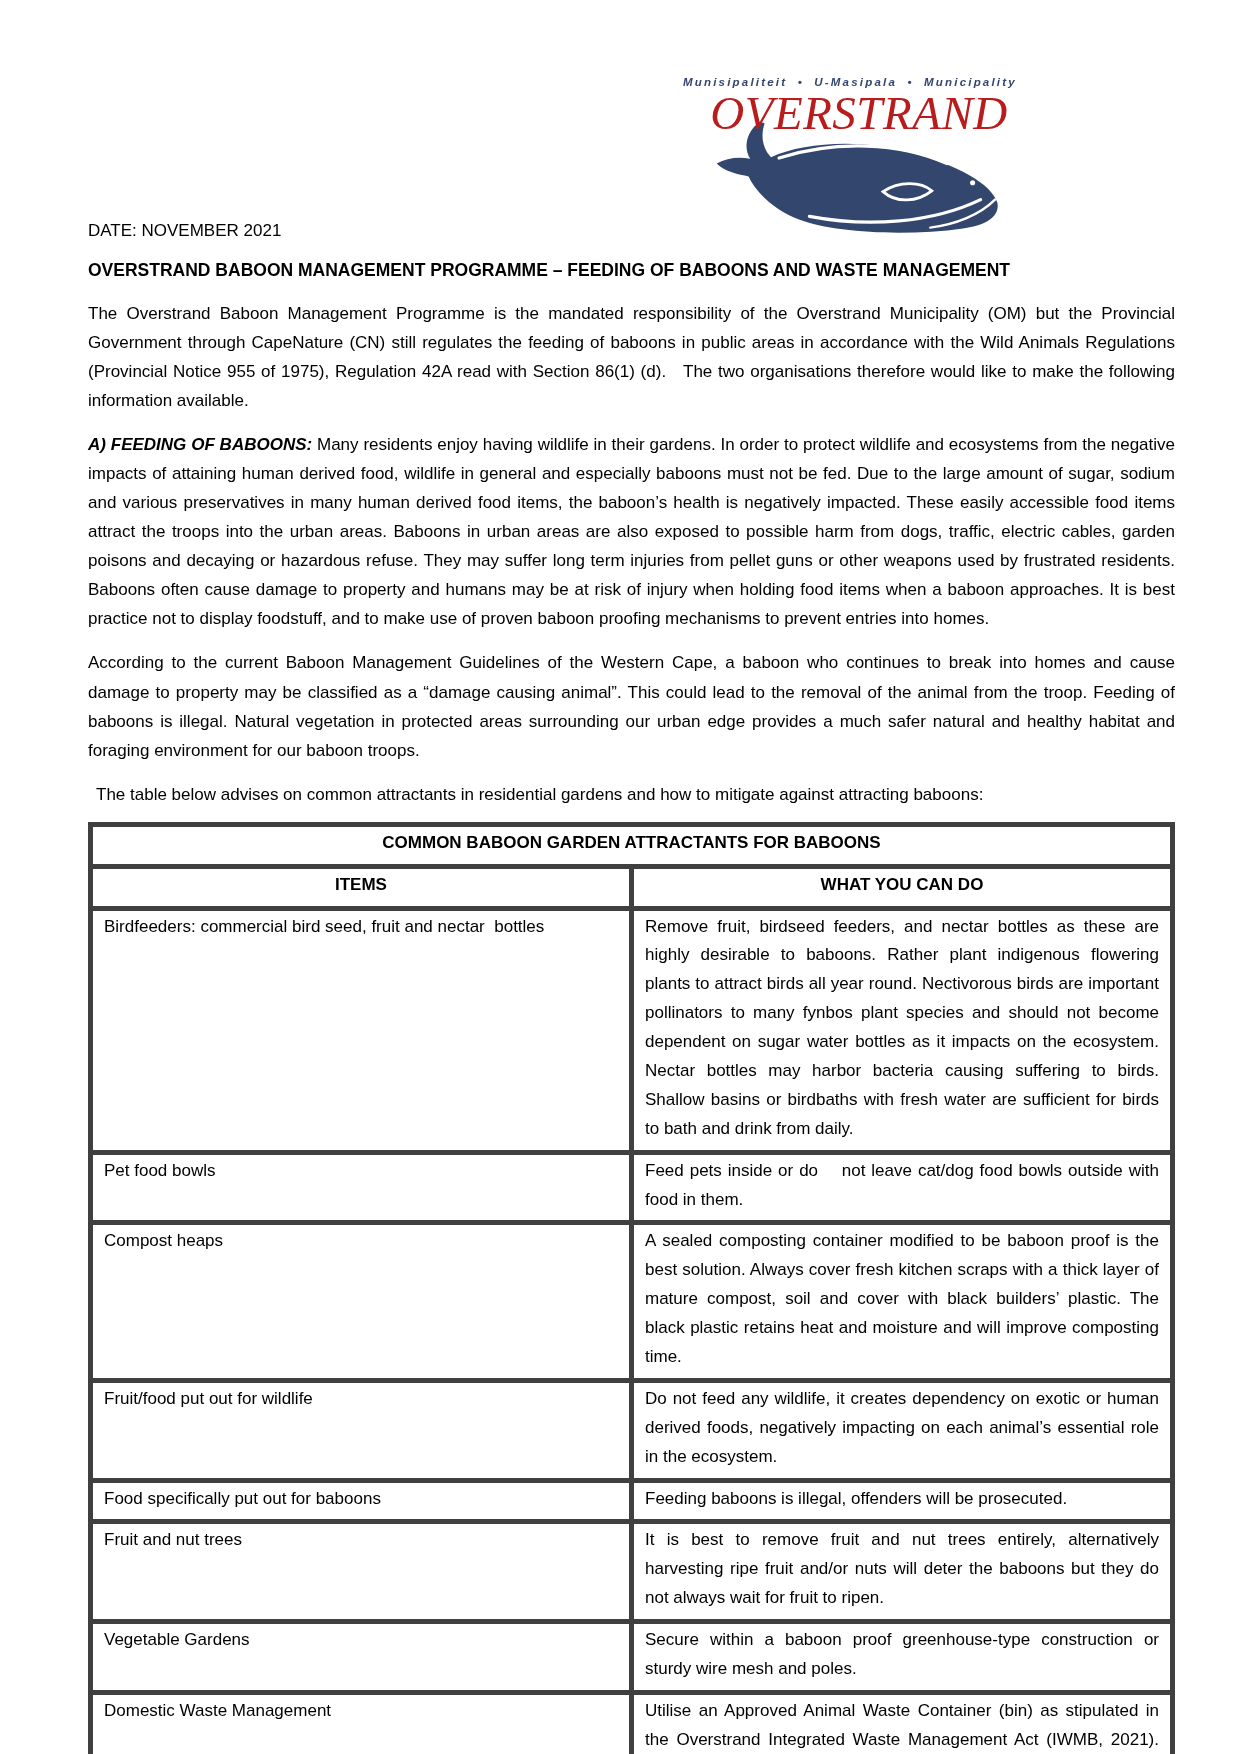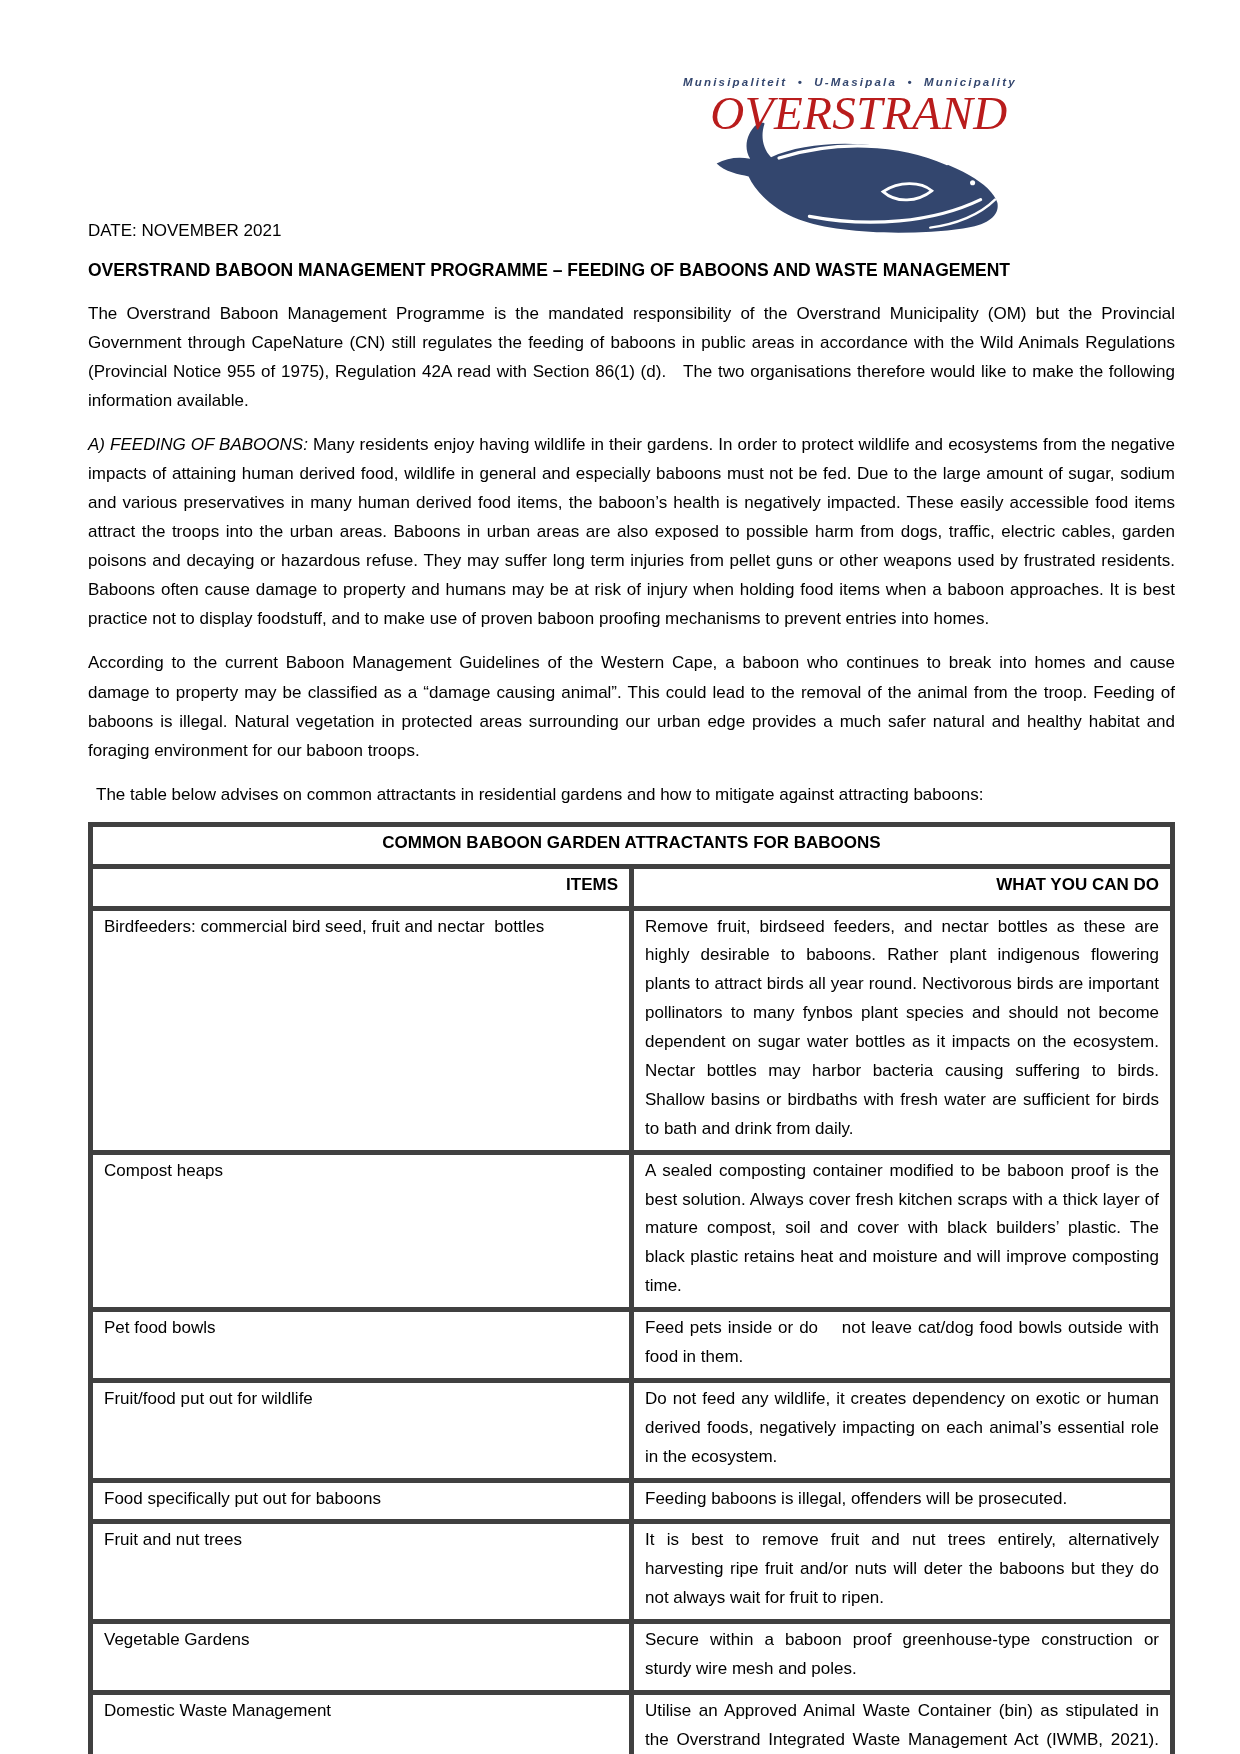--- a/index.html
+++ b/index.html
@@ -64,21 +64,21 @@
     line-height: 1.5;
     margin-bottom: 16px;
   }
   p.para {
     font-size: 17px;
     line-height: 1.71;
     text-align: justify;
     margin: 0 0 15px 0;
   }
   .section-label {
-    font-weight: normal;
+    font-weight: bold;
     font-style: italic;
   }
   .table-intro {
     font-size: 17px;
     line-height: 1.71;
     margin: 0 0 13px 8px;
   }
 
   
   table.attractants {
@@ -92,21 +92,21 @@
     vertical-align: top;
     padding: 2px 11px 6px 11px;
     line-height: 1.7;
   }
   th.table-caption {
     text-align: center;
     font-weight: bold;
     padding: 3px 6px;
   }
   th.col-head {
-    text-align: right;
+    text-align: center;
     font-weight: bold;
     padding: 3px 11px;
   }
   .col-item  { width: 342px; }
   td.col-action { text-align: justify; }
 </style>
 </head>
 <body>
 
 <div class="logo">
@@ -145,26 +145,26 @@
         <th class="col-head col-item">ITEMS</th>
         <th class="col-head">WHAT YOU CAN DO</th>
       </tr>
     </thead>
     <tbody>
         <tr>
           <td class="col-item">Birdfeeders: commercial bird seed, fruit and nectar &nbsp;bottles</td>
           <td class="col-action">Remove fruit, birdseed feeders, and nectar bottles as these are highly desirable to baboons. Rather plant indigenous flowering plants to attract birds all year round. Nectivorous birds are important pollinators to many fynbos plant species and should not become dependent on sugar water bottles as it impacts on the ecosystem. Nectar bottles may harbor bacteria causing suffering to birds. Shallow basins or birdbaths with fresh water are sufficient for birds to bath and drink from daily.</td>
         </tr>
         <tr>
+          <td class="col-item">Pet food bowls</td>
+          <td class="col-action">Feed pets inside or do &nbsp;&nbsp; not leave cat/dog food bowls outside with food in them.</td>
+        </tr>
+        <tr>
           <td class="col-item">Compost heaps</td>
           <td class="col-action">A sealed composting container modified to be baboon proof is the best solution. Always cover fresh kitchen scraps with a thick layer of mature compost, soil and cover with black builders’ plastic. The black plastic retains heat and moisture and will improve composting time.</td>
-        </tr>
-        <tr>
-          <td class="col-item">Pet food bowls</td>
-          <td class="col-action">Feed pets inside or do &nbsp;&nbsp; not leave cat/dog food bowls outside with food in them.</td>
         </tr>
         <tr>
           <td class="col-item">Fruit/food put out for wildlife</td>
           <td class="col-action">Do not feed any wildlife, it creates dependency on exotic or human derived foods, negatively impacting on each animal’s essential role in the ecosystem.</td>
         </tr>
         <tr>
           <td class="col-item">Food specifically put out for baboons</td>
           <td class="col-action">Feeding baboons is illegal, offenders will be prosecuted.</td>
         </tr>
         <tr>

